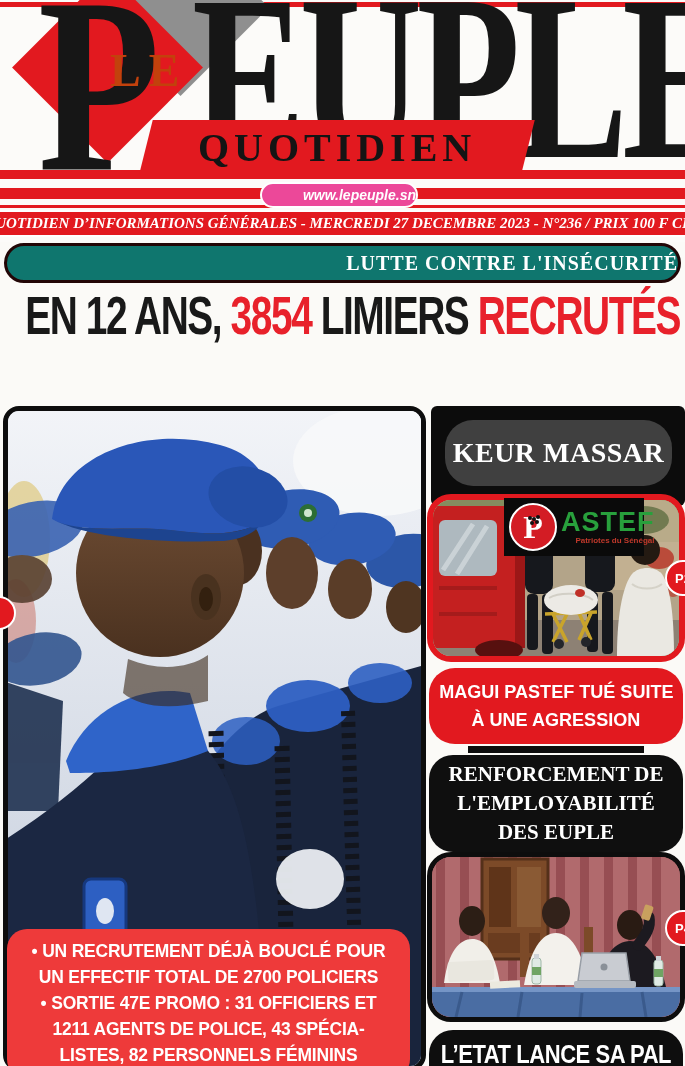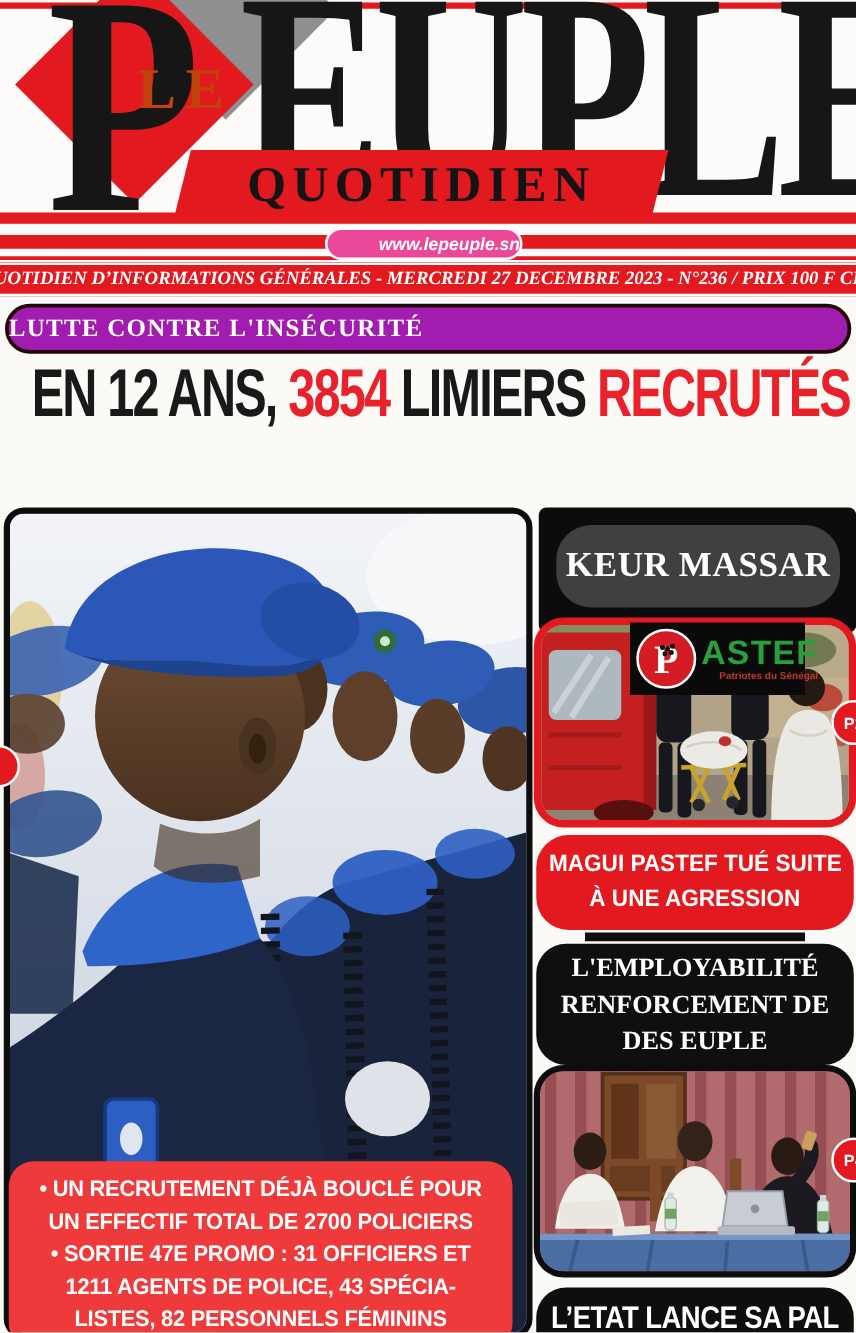--- a/index.html
+++ b/index.html
@@ -49,23 +49,23 @@
     box-shadow: inset 0 2px 0 #ffffff, inset 0 -2px 0 #ffffff;
     display:flex; align-items:center; justify-content:center;
   }
   .info-bar span {
     color:#fff; font-family:"Liberation Serif", serif; font-weight:bold; font-style:italic;
     font-size:15px; white-space:nowrap; letter-spacing:0px;
   }
 
   
   .kicker {
-    position:absolute; top:243px; left:4px; width:677px; height:40px; background:#a21caf;
+    position:absolute; top:243px; left:4px; width:677px; height:40px; background:#0f766e;
     border:3px solid #220606; border-radius:23px; box-sizing:border-box;
-    display:flex; align-items:center; justify-content:flex-start;
+    display:flex; align-items:center; justify-content:flex-end;
   }
   .kicker span { color:#fff; font-family:"Liberation Serif", serif; font-weight:bold; font-size:20px; letter-spacing:1px; }
   .headline { position:absolute; top:286px; left:10px; width:685px; }
   .hline { height:58px; display:flex; justify-content:center; }
   .hline .inner {
     white-space:nowrap; font-weight:bold; font-size:54px; line-height:58px; letter-spacing:-2px;
     transform:scaleX(0.72); transform-origin:center top;
   }
   .hseg { white-space:pre; }
   .hseg.blk { color:#191919; }
@@ -324,22 +324,22 @@
   </div>
 
   <div class="magui">
     <span>MAGUI PASTEF TUÉ SUITE</span>
     <span>À UNE AGRESSION</span>
   </div>
 
   <div class="sep-bar"></div>
 
   <div class="renf">
+    <span>RENFORCEMENT DE</span>
     <span>L'EMPLOYABILITÉ</span>
-    <span>RENFORCEMENT DE</span>
     <span>DES EUPLE</span>
   </div>
 
   <div class="photo-press">
     <svg width="248" height="160" viewBox="0 0 248 160" xmlns="http://www.w3.org/2000/svg">
       <rect width="248" height="160" fill="#b16a6d"></rect>
       <g fill="#93494f" opacity="0.85">
         <rect x="4" width="9" height="160"></rect>
           <rect x="28" width="9" height="160"></rect>
           <rect x="52" width="9" height="160"></rect>

